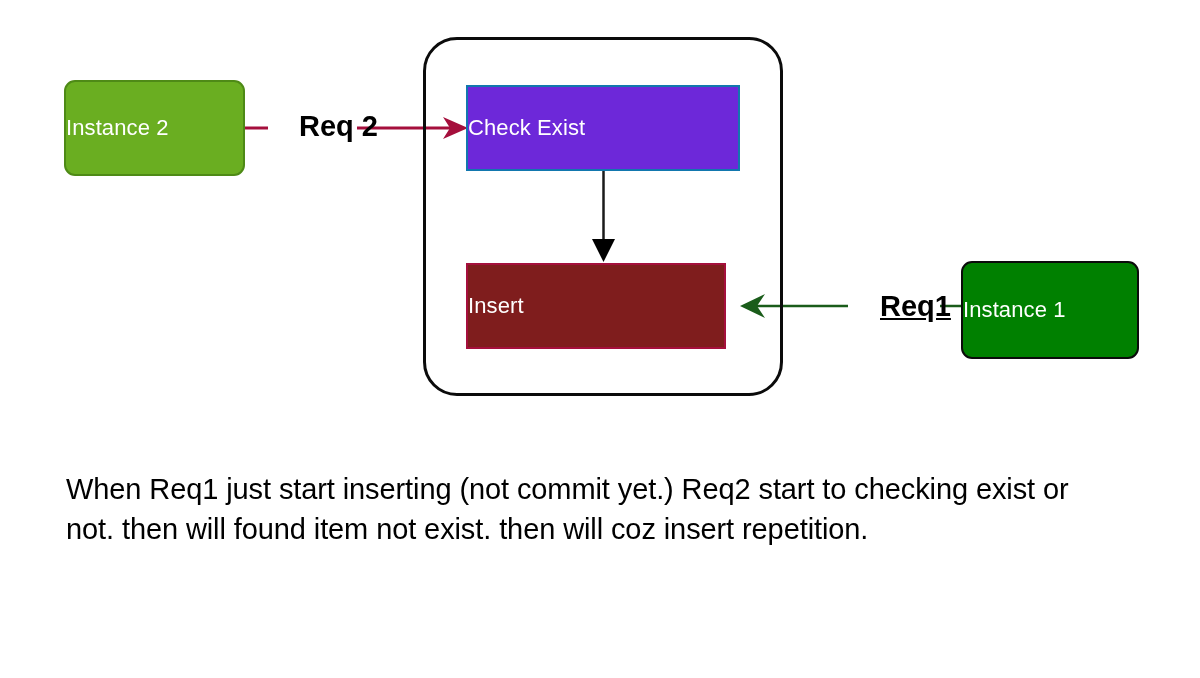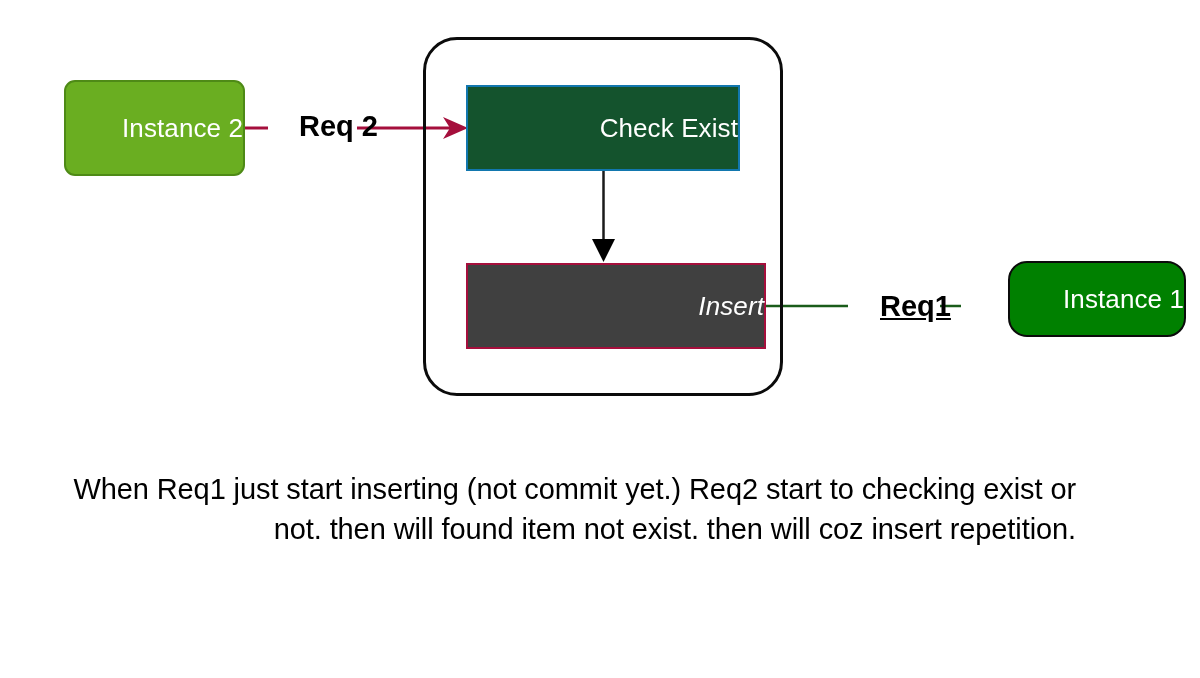--- a/index.html
+++ b/index.html
@@ -23,23 +23,23 @@
     width: 1200px;
     height: 678px;
   }
 
   
   .node {
     position: absolute;
     box-sizing: border-box;
     display: flex;
     align-items: center;
-    justify-content: flex-end;
+    justify-content: flex-start;
     color: #ffffff;
-    font-size: 26px;
+    font-size: 22px;
     font-weight: 400;
     line-height: 1;
     letter-spacing: 0.1px;
     white-space: nowrap;
   }
 
   
   #node-instance-2 {
     left: 64px;
     top: 80px;
@@ -48,46 +48,44 @@
     background: #6aae21;
     border: 2px solid #4e8a16;
     border-radius: 11px;
   }
 
   
   #node-instance-1 {
     left: 961px;
     top: 261px;
     width: 178px;
-    height: 76px;
+    height: 98px;
     background: #008000;
     border: 2px solid #0b0b0b;
-    border-radius: 19px;
-    margin-left: 47px;
+    border-radius: 11px;
   }
 
   
   #node-check-exist {
     left: 466px;
     top: 85px;
     width: 274px;
     height: 86px;
-    background: #14532d;
+    background: #6d28d9;
     border: 2px solid #1277ae;
   }
 
   
   #node-insert {
     left: 466px;
     top: 263px;
-    width: 300px;
+    width: 260px;
     height: 86px;
-    background: #404040;
+    background: #7f1d1d;
     border: 2px solid #a50f3c;
-    font-style: italic;
   }
 
   
   #group-container {
     position: absolute;
     left: 423px;
     top: 37px;
     width: 360px;
     height: 359px;
     box-sizing: border-box;
@@ -120,21 +118,20 @@
   #caption {
     position: absolute;
     left: 66px;
     top: 470px;
     width: 1010px;
     font-size: 29px;
     line-height: 1.37;
     color: #000000;
     font-weight: 400;
     letter-spacing: -0.1px;
-    text-align: right;
   }
 </style>
 </head>
 <body>
 
 <div id="diagram-canvas">
 
   <svg width="1200" height="678" style="position:absolute;left:0;top:0;">
 
     <g>

